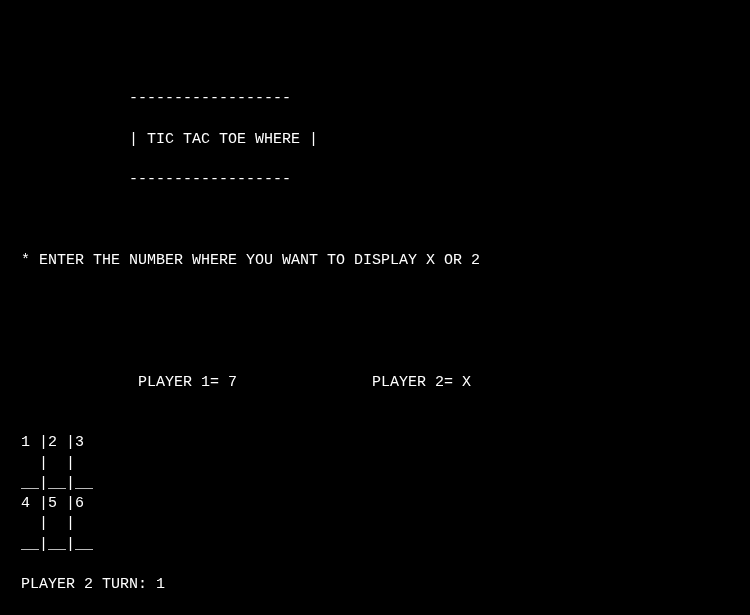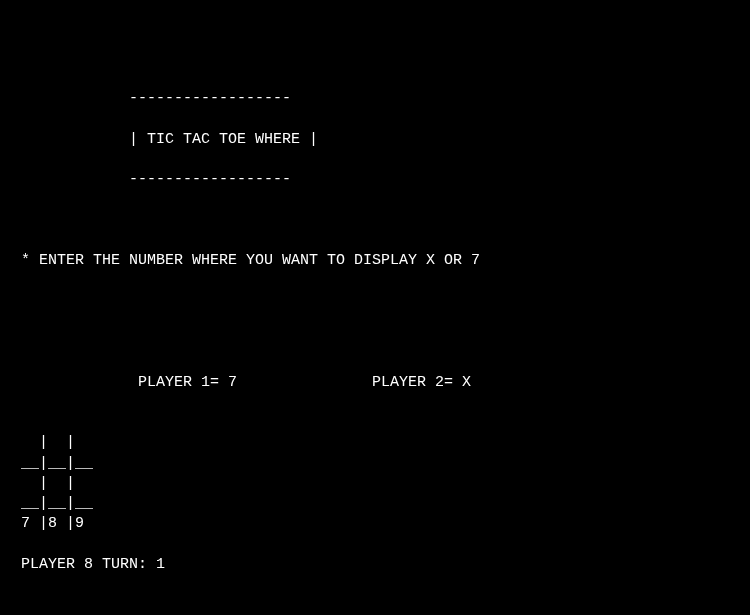--- a/index.html
+++ b/index.html
@@ -18,20 +18,20 @@
 </style>
 </head>
 <body>
 
 
 
 <div>             ------------------</div>
 <div>             | TIC TAC TOE WHERE |</div>
 <div>             ------------------</div>
 <div> </div>
-<div> * ENTER THE NUMBER WHERE YOU WANT TO DISPLAY X OR 7</div>
+<div> * ENTER THE NUMBER WHERE YOU WANT TO DISPLAY X OR 2</div>
 <div> </div>
 <div> </div>
 <div>              PLAYER 1= 7               PLAYER 2= X</div>
-<div id="boards-container"><div><div> </div><div>   |  |</div><div> __|__|__</div><div>   |  |</div><div> __|__|__</div><div> 7 |8 |9</div></div><div><div> </div><div> PLAYER 8 TURN: 1</div></div></div>
+<div id="boards-container"><div><div> </div><div> 1 |2 |3</div><div>   |  |</div><div> __|__|__</div><div> 4 |5 |6</div><div>   |  |</div><div> __|__|__</div></div><div><div> </div><div> PLAYER 2 TURN: 1</div></div></div>
 
 
 
 
 </body></html>

